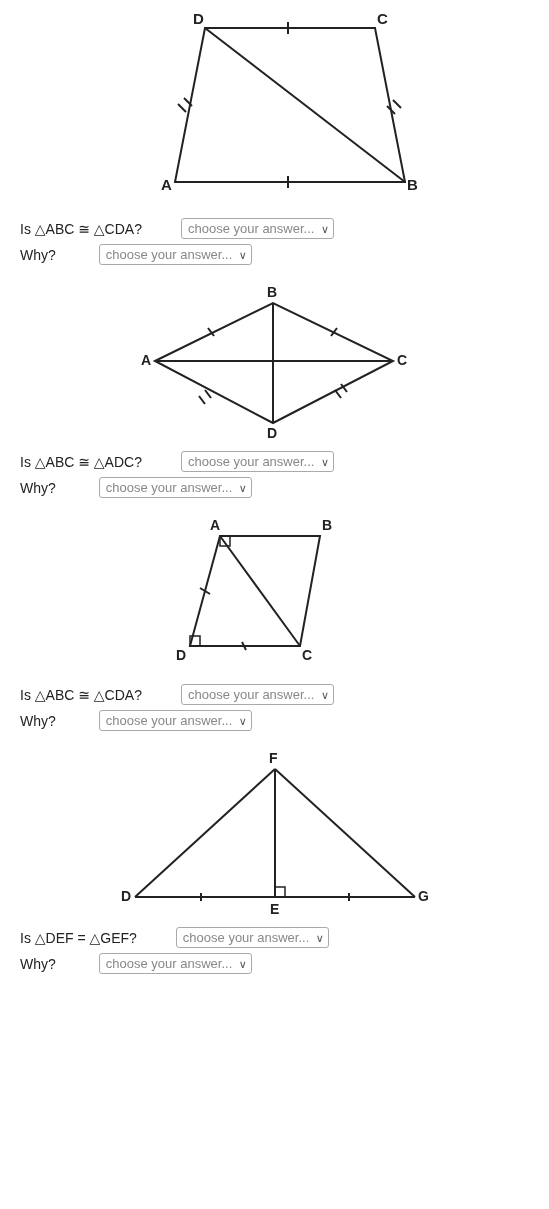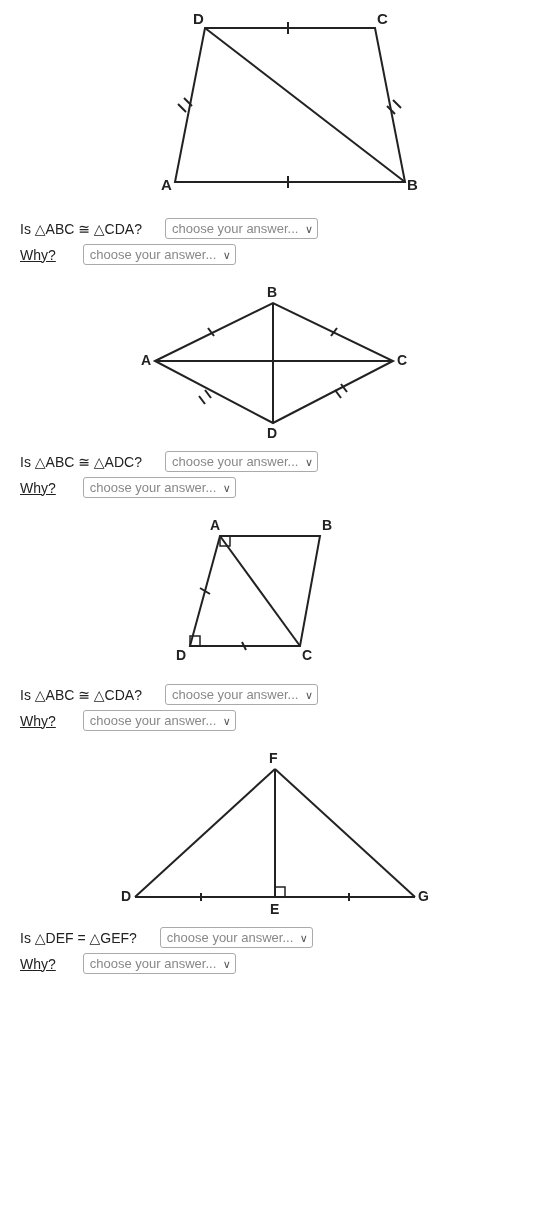--- a/index.html
+++ b/index.html
@@ -21,21 +21,21 @@
     .diagram-container {
       display: flex;
       justify-content: center;
       margin-bottom: 8px;
     }
     .question-row {
       display: flex;
       align-items: center;
       margin-bottom: 5px;
       flex-wrap: wrap;
-      gap: 0;
+      gap: 16px;
     }
     .question-text {
       font-size: 14px;
       color: #222;
     }
     .select-dropdown {
       border: 1px solid #aaa;
       border-radius: 3px;
       padding: 2px 18px 2px 6px;
       font-size: 13px;
@@ -59,21 +59,20 @@
       top: 50%;
       transform: translateY(-50%);
       font-size: 11px;
       color: #555;
       pointer-events: none;
     }
     .why-label {
       font-size: 14px;
       color: #222;
       margin-right: 4px;
-      text-decoration: underline;
     }
     svg {
       overflow: visible;
     }
   </style>
 </head>
 <body>
 
 <div class="page">
 

